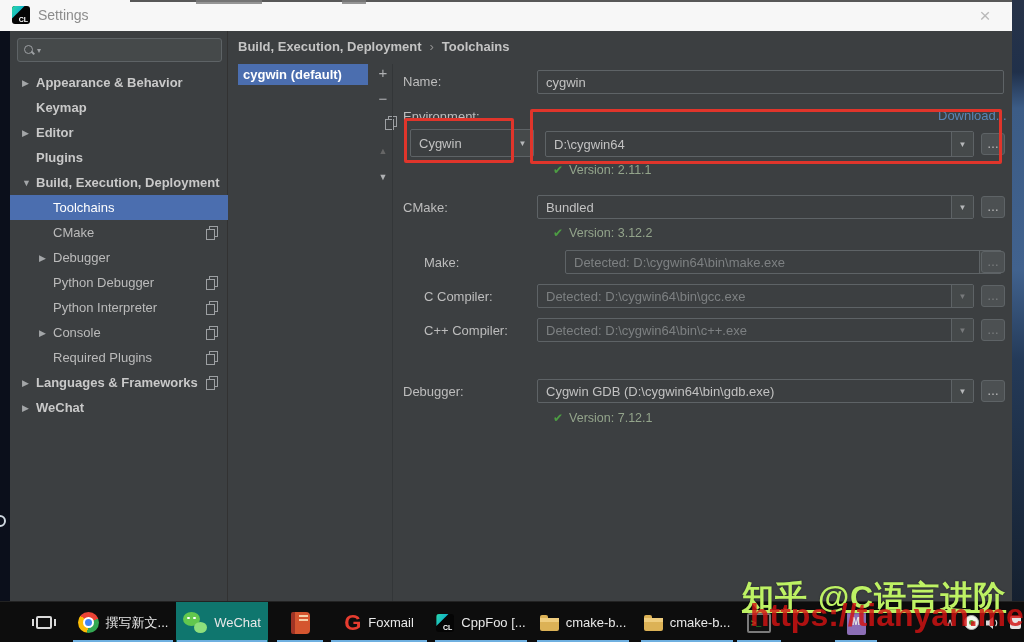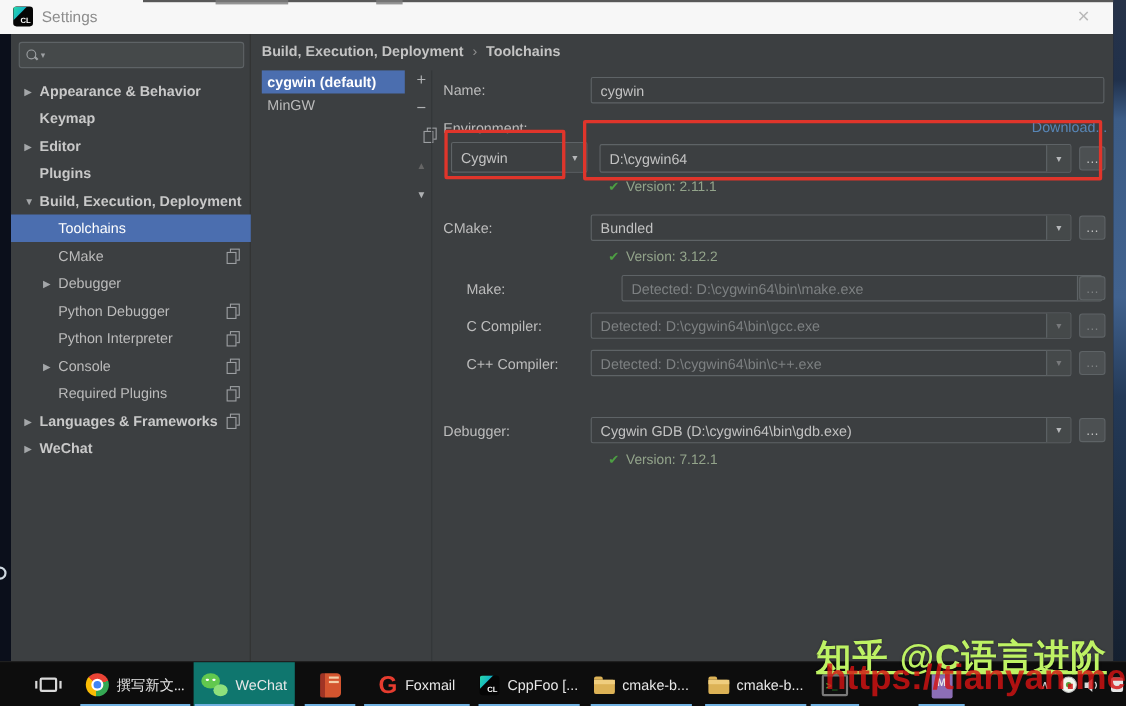--- a/index.html
+++ b/index.html
@@ -222,21 +222,20 @@
     </div>
 
     <div class="breadcrumb">
       <span>Build, Execution, Deployment</span>
       <span class="sep">›</span>
       <span>Toolchains</span>
     </div>
 
     <div class="tc-list">
       <div class="tc-item selected">cygwin (default)</div>
-      <div class="tc-item">MinGW</div>
     </div>
     <div class="tc-toolbar">
       <div class="tbtn">+</div>
       <div class="tbtn">−</div>
       <div class="tbtn"><span class="copy-icon" style="margin:2px 0 0 3px;"></span></div>
       <div class="tbtn small disabled">▲</div>
       <div class="tbtn small">▼</div>
     </div>
     <div class="v-div"></div>
 
@@ -307,21 +306,21 @@
 
     <div class="redbox" style="left:394px;top:87px;width:110px;height:45px;"></div>
     <div class="redbox" style="left:520px;top:78px;width:472px;height:55px;"></div>
   </div>
 
   <div class="taskbar">
     <div class="tb-item" style="left:26px;width:36px;">
         <span class="taskview"></span>
       </div>
 
-    <div class="tb-item" style="left:72px;width:102px;font-family:Liberation Serif, serif;">
+    <div class="tb-item" style="left:72px;width:102px;">
       <span class="chrome-icon"></span>
       <span class="tb-label">撰写新文...</span>
       <span class="ulined"></span>
     </div>
 
     <div class="tb-item active" style="left:176px;width:92px;">
       <span class="wechat-icon">
           <span class="b1"></span>
           <span class="b2"></span>
           <span class="e1"></span>

